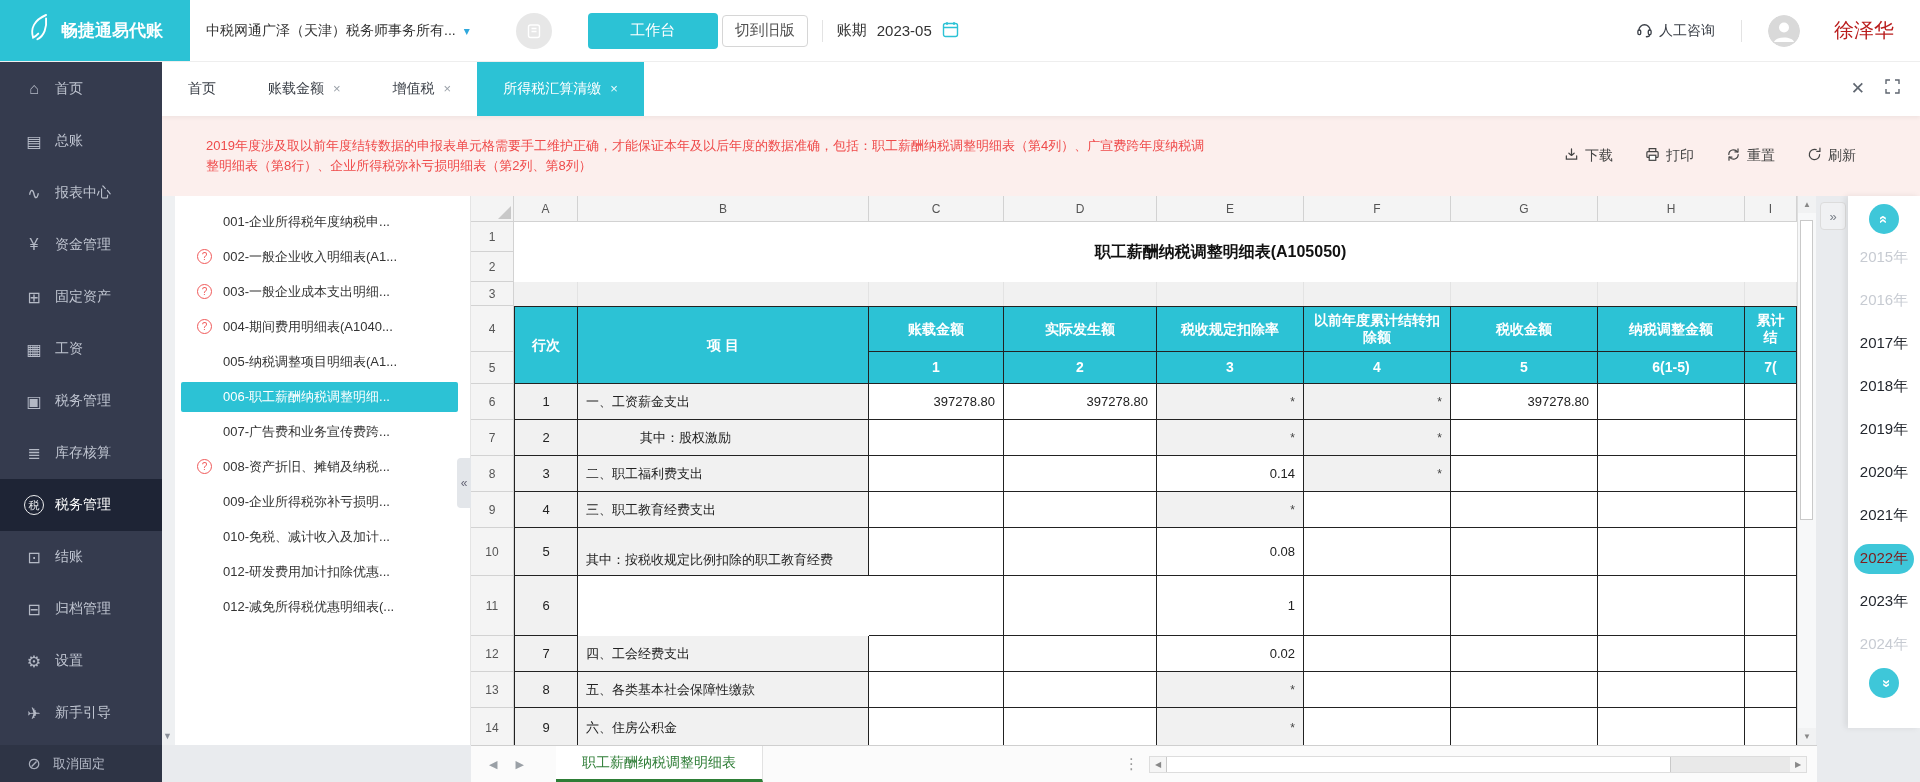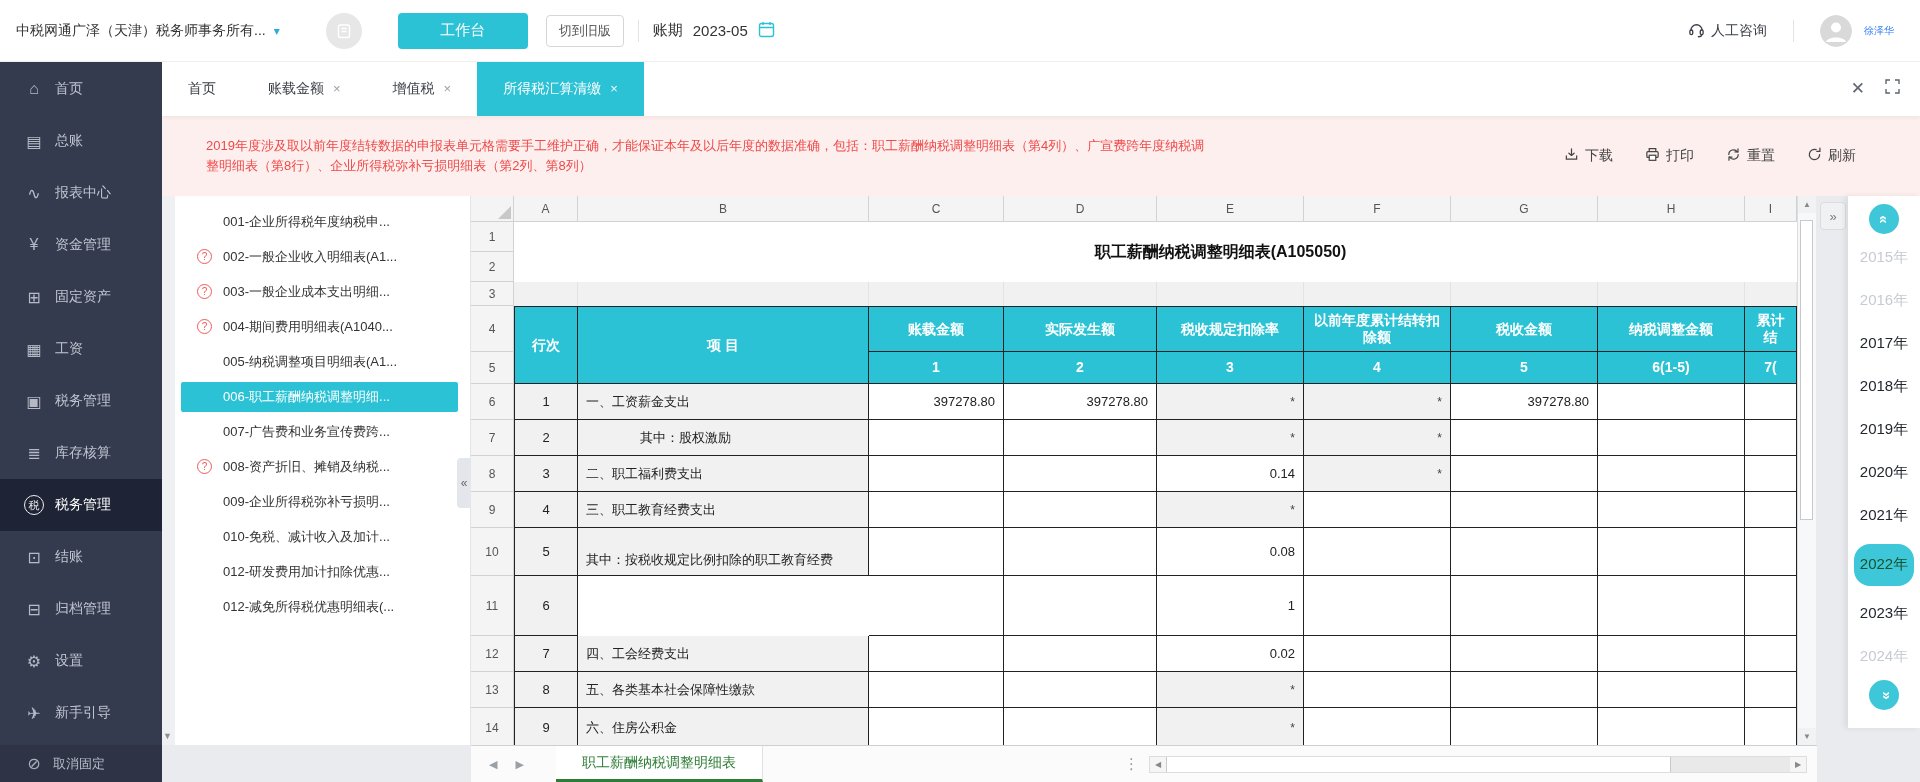--- a/index.html
+++ b/index.html
@@ -12,27 +12,27 @@
   .topbar{position:absolute;left:0;top:0;width:1920px;height:61px;background:#fff;
     display:flex;align-items:center;z-index:30;border-bottom:1px solid #eee;}
   .logo-block{width:190px;height:61px;background:#2cc2d5;display:flex;align-items:center;
     justify-content:center;gap:8px;color:#fff;font-size:17px;font-weight:bold;flex:0 0 auto;}
   .company{margin-left:16px;font-size:14px;color:#333;display:flex;align-items:center;gap:8px;cursor:pointer;}
   .chev{color:#2fa8dc;font-size:12px;}
   .clip-circle{width:36px;height:36px;border-radius:50%;background:#e7e7e7;display:flex;
     align-items:center;justify-content:center;margin-left:46px;flex:0 0 auto;}
   .btn-workbench{margin-left:36px;width:130px;height:36px;background:#2cc2d5;color:#fff;
     border-radius:4px;display:flex;align-items:center;justify-content:center;font-size:15px;cursor:pointer;flex:0 0 auto;}
-  .btn-old{margin-left:18px;height:30px;padding:0 12px;border:1px solid #d6d6d6;border-radius:4px;
-    display:flex;align-items:center;font-size:13px;color:#555;cursor:pointer;flex:0 0 auto;}
+  .btn-old{margin-left:4px;height:30px;padding:0 12px;border:1px solid #d6d6d6;border-radius:4px;
+    display:flex;align-items:center;font-size:15px;color:#555;cursor:pointer;flex:0 0 auto;}
   .vdiv{width:1px;height:22px;background:#e3e3e3;margin:0 14px;flex:0 0 auto;}
   .period{display:flex;align-items:center;gap:10px;font-size:15px;color:#333;}
   .topbar-right{margin-left:auto;margin-right:26px;display:flex;align-items:center;gap:12px;}
   .support{display:flex;align-items:center;gap:6px;font-size:14px;color:#3a3f47;cursor:pointer;}
-  .username{font-size:10px;color:#3b82f6;}
+  .username{font-size:20px;color:#b91c1c;margin-left:22px;}
   .avatar{width:32px;height:32px;border-radius:50%;overflow:hidden;flex:0 0 auto;}
   
   .sidebar{position:absolute;left:0;top:61px;width:162px;height:721px;background:#353b4e;z-index:20;}
   .side-list{padding-top:2px;}
   .side-item{height:52px;display:flex;align-items:center;padding-left:24px;gap:11px;
     font-size:14px;color:#bfc4d0;cursor:pointer;}
   .side-item.active{background:#1e2435;color:#fff;}
   .side-icon{width:20px;text-align:center;font-size:16px;opacity:.92;flex:0 0 auto;}
   .side-icon.tax-badge{width:18px;height:18px;border:1.5px solid currentColor;border-radius:50%;
     font-size:11px;display:flex;align-items:center;justify-content:center;}
@@ -105,21 +105,21 @@
     padding-top:6px;box-sizing:border-box;z-index:25;}
   .year-btn{width:30px;height:30px;border-radius:50%;background:#3ec7d9;display:flex;align-items:center;
     justify-content:center;cursor:pointer;flex:0 0 auto;margin:2px 0;}
   .year-chev{color:#fff;font-size:15px;font-weight:bold;display:block;}
   .chev-up{transform:rotate(90deg);}
   .chev-down{transform:rotate(-90deg);}
   .year-list{width:100%;display:flex;flex-direction:column;align-items:center;}
   .year-item{height:43px;width:60px;display:flex;align-items:center;justify-content:center;
     font-size:15px;color:#23272e;cursor:pointer;}
   .year-item.disabled{color:#c7cbd2;}
-  .year-item.active{background:#3ec7d9;color:#14532d;border-radius:16px;height:42px;margin:6.5px 0;}
+  .year-item.active{background:#3ec7d9;color:#7f1d1d;border-radius:16px;height:30px;margin:6.5px 0;}
   
   .sheet-footer{position:absolute;left:471px;top:745px;width:1346px;height:37px;background:#fbfbfb;
     border-top:1px solid #cfcfcf;display:flex;align-items:center;box-sizing:border-box;z-index:6;}
   .sf-nav{display:flex;gap:18px;padding-left:18px;color:#9aa0a6;font-size:11px;}
   .sf-nav span{cursor:pointer;}
   .sf-tab{height:36px;display:flex;align-items:center;padding:0 26px;background:#fff;color:#2e7d36;
     font-size:14px;border-bottom:3px solid #2e7d36;border-right:1px solid #e2e2e2;margin-left:32px;
     box-sizing:border-box;cursor:pointer;white-space:nowrap;}
   .sf-spacer{flex:1;}
   .sf-handle{color:#999;font-size:15px;margin-right:10px;cursor:grab;}
@@ -128,20 +128,27 @@
   .hs-arrow{width:16px;height:15px;background:#f5f5f5;display:flex;align-items:center;justify-content:center;
     font-size:8px;color:#888;cursor:pointer;flex:0 0 auto;}
   .hs-thumb{width:505px;height:15px;background:#fff;border-left:1px solid #c9c9c9;border-right:1px solid #c9c9c9;
     box-sizing:border-box;cursor:grab;flex:0 0 auto;}
   .hs-track-rest{flex:1;}
 </style>
 </head>
 <body>
 
 <div class="topbar">
+  <div class="logo-block">
+    <span><svg width="26" height="30" viewBox="0 0 30 34" fill="none" stroke="#fff" stroke-width="2.2" stroke-linecap="round">
+          <path d="M22 2C8 8 4 18 7 28c2-1 4-2.2 6-4.5"></path>
+          <path d="M12 30c8-4 11-14 10-24"></path>
+        </svg></span>
+    <span>畅捷通易代账</span>
+  </div>
   <div class="company">
     <span>中税网通广泽（天津）税务师事务所有...</span>
     <span class="chev">▾</span>
   </div>
   <div class="clip-circle">
     <svg width="16" height="16" viewBox="0 0 16 16" fill="none" stroke="#fff" stroke-width="1.4">
         <rect x="2.5" y="2" width="11" height="12.5" rx="2"></rect>
         <path d="M5.5 5.5h5M5.5 8.5h5"></path>
       </svg>
   </div>

